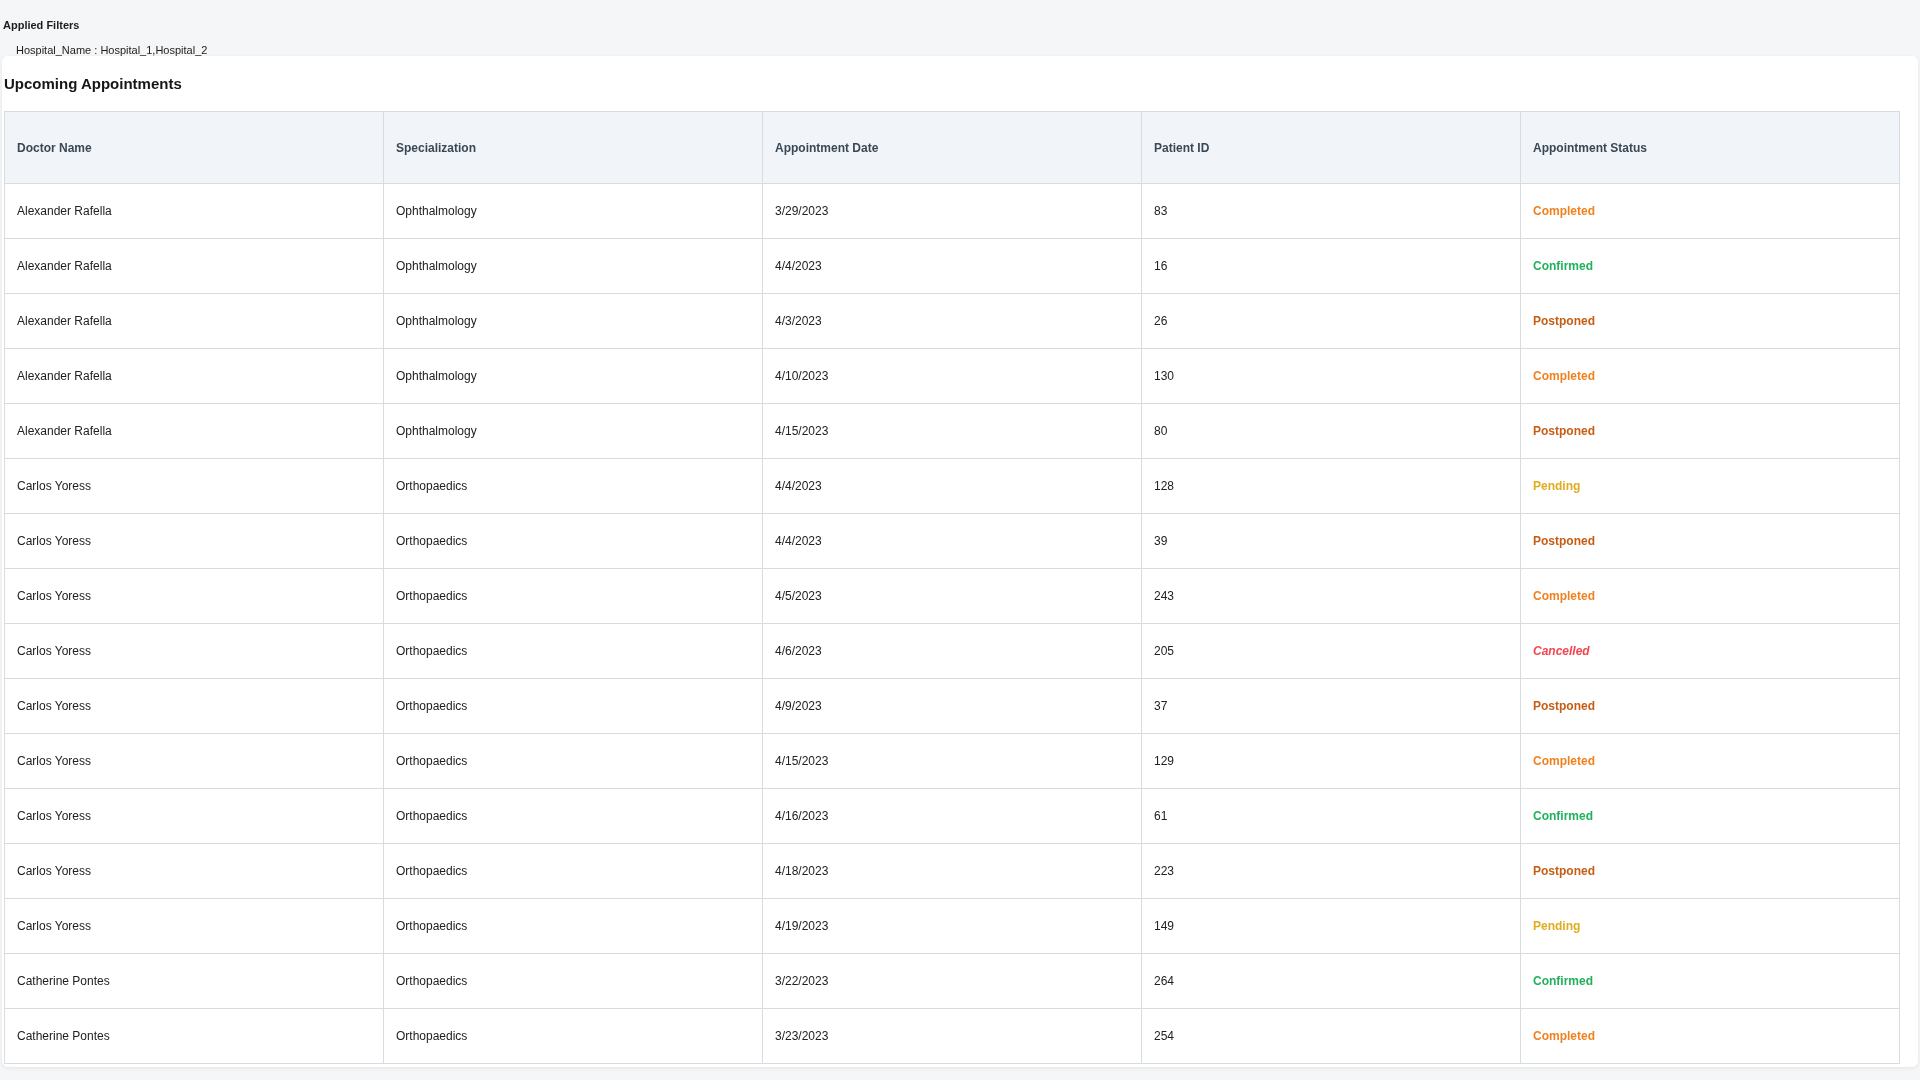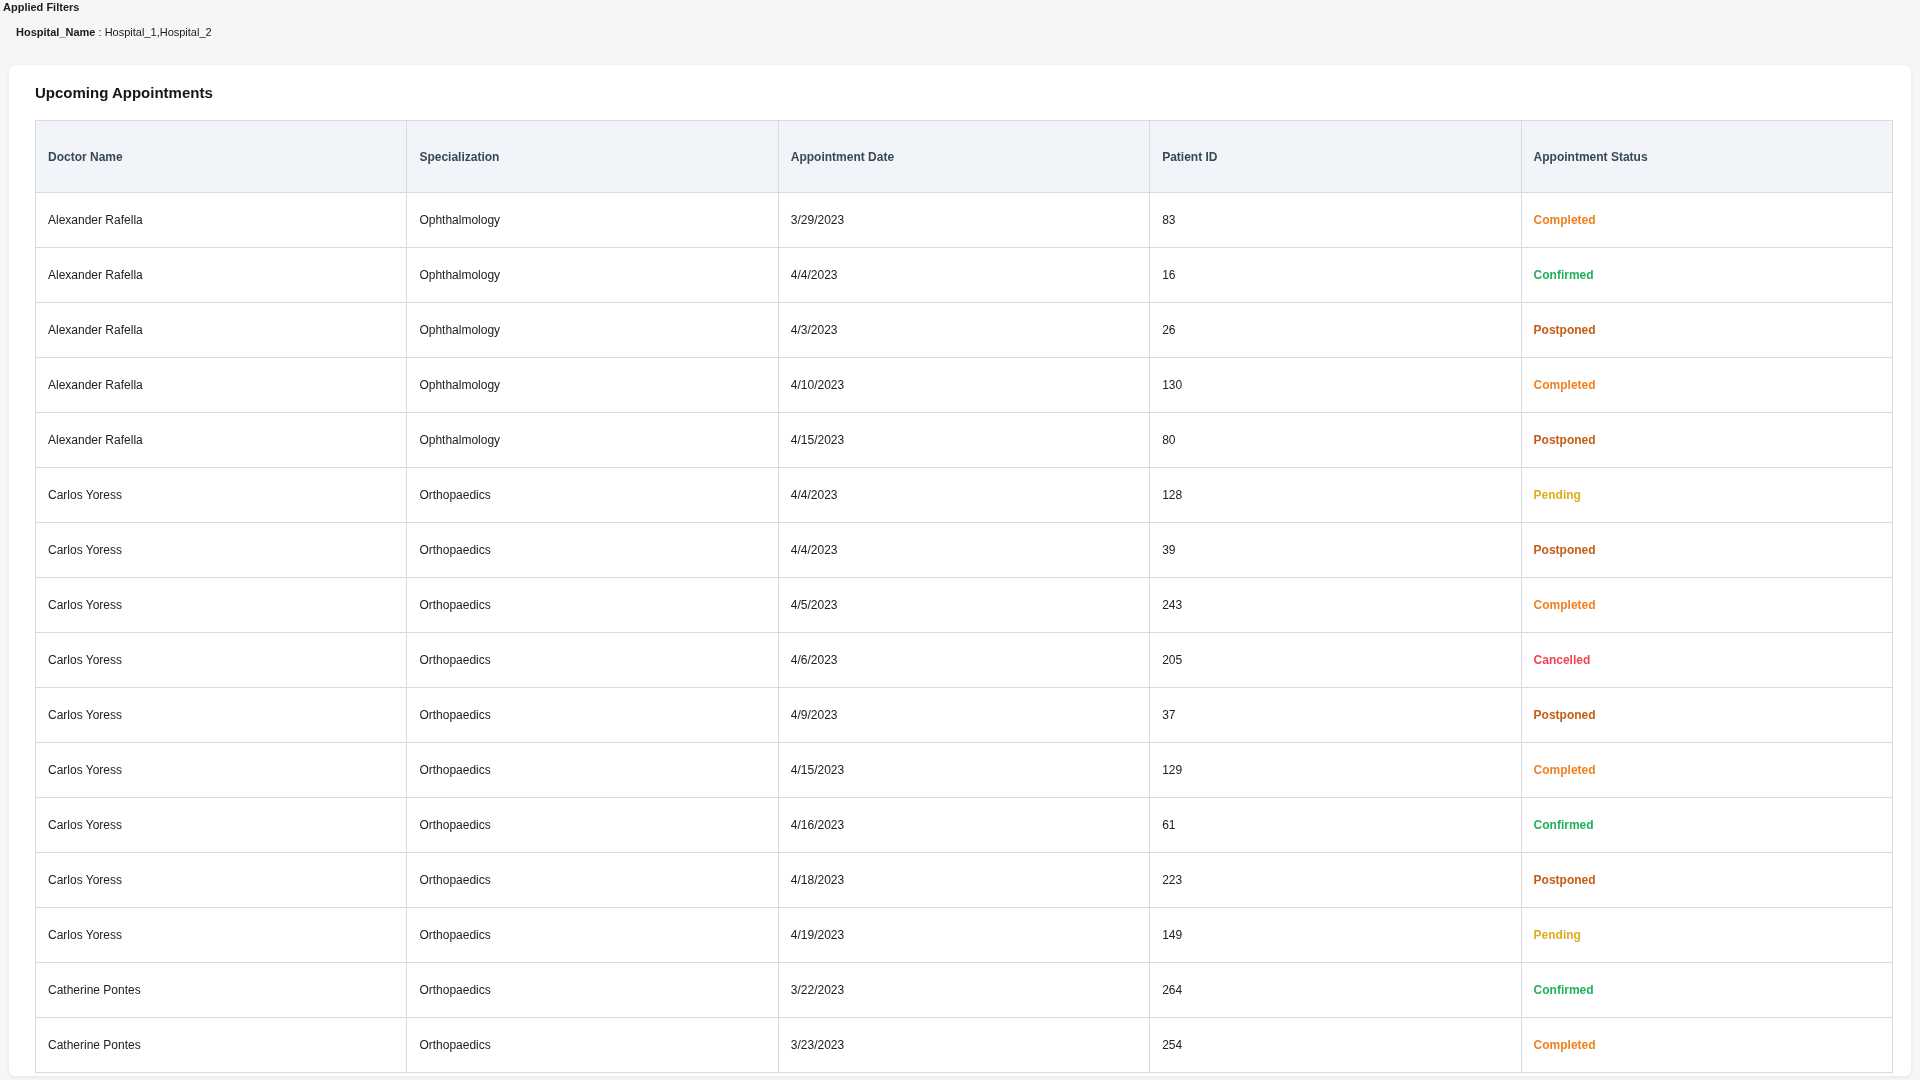--- a/index.html
+++ b/index.html
@@ -5,45 +5,45 @@
   * { margin: 0; padding: 0; box-sizing: border-box; }
   html, body {
     width: 1920px; height: 1080px;
     overflow: hidden;
     background: #f5f6f8;
     font-family: "Liberation Sans", "DejaVu Sans", sans-serif;
     color: #212121;
   }
   
   .filters-strip {
-    height: 64px;
-    padding: 0 0 0 0;
+    height: 56px;
+    padding: 18px 0 0 0;
   }
   .filters-title {
     margin: 1px 0 0 3px;
     font-size: 11px;
     font-weight: 700;
     color: #1c1c1c;
   }
   .filter-line {
     margin: 13px 0 0 16px;
     font-size: 11px;
     color: #1c1c1c;
   }
-  .filter-name { font-weight: 700; }
+  .filter-name { font-weight: 400; }
   .filter-sep  { font-weight: 400; }
   .filter-value{ font-weight: 400; text-align: center; }
   
   .card {
-    margin: 0 9px;
+    margin: 0 2px;
     height: 1011px;
     background: #ffffff;
     border-radius: 6px;
     box-shadow: 0 1px 4px rgba(0,0,0,0.07);
-    padding: 18px 18px 15px 26px;
+    padding: 18px 18px 15px 2px;
   }
   .card-title {
     font-size: 15px;
     line-height: 20px;
     font-weight: 700;
     color: #161616;
     margin-bottom: 17px;
   }
   
   table.appointments {
@@ -154,21 +154,21 @@
           <td>Orthopaedics</td>
           <td>4/5/2023</td>
           <td>243</td>
           <td class="status" style="color: rgb(240, 129, 30);">Completed</td>
         </tr>
         <tr>
           <td>Carlos Yoress</td>
           <td>Orthopaedics</td>
           <td>4/6/2023</td>
           <td>205</td>
-          <td class="status" style="color: rgb(242, 69, 79);">Cancelled</td>
+          <td class="status" style="color: rgb(242, 69, 79); font-style: italic;">Cancelled</td>
         </tr>
         <tr>
           <td>Carlos Yoress</td>
           <td>Orthopaedics</td>
           <td>4/9/2023</td>
           <td>37</td>
           <td class="status" style="color: rgb(197, 94, 20);">Postponed</td>
         </tr>
         <tr>
           <td>Carlos Yoress</td>

